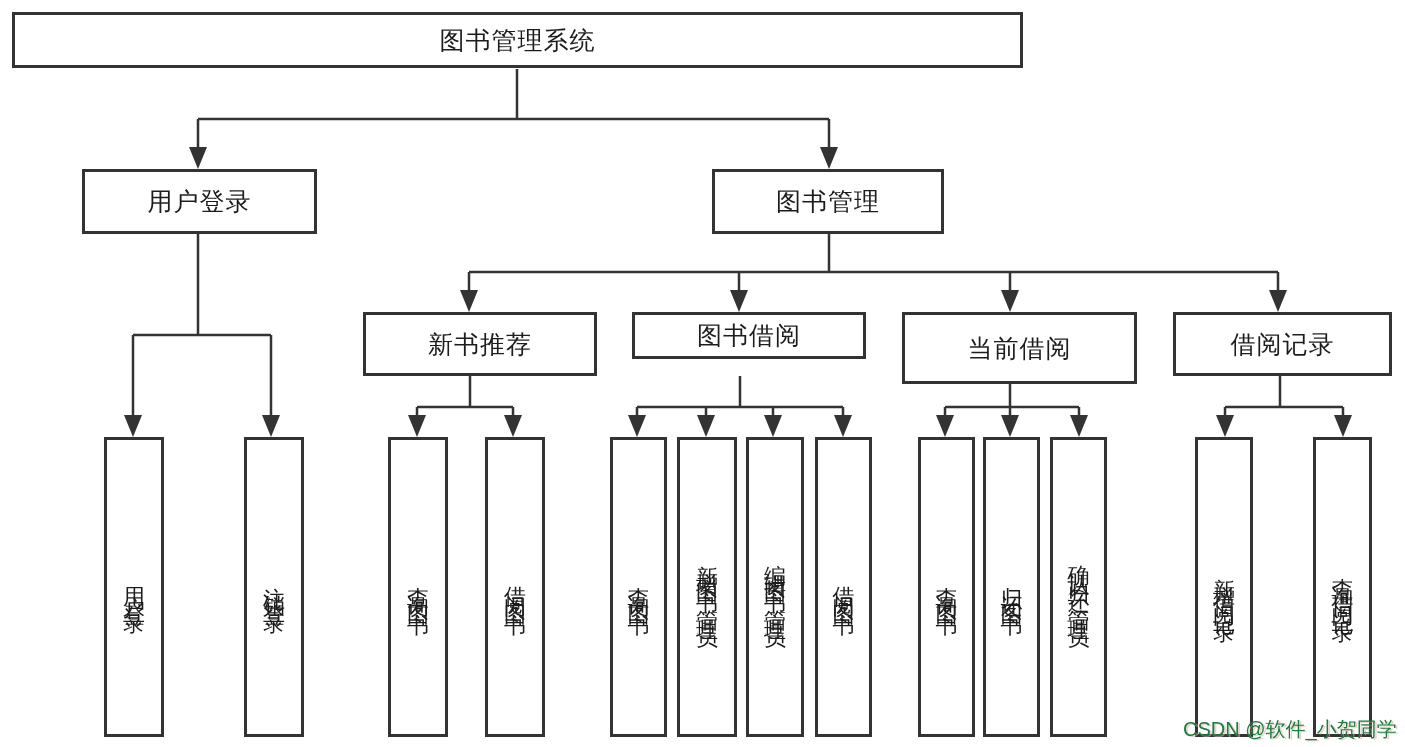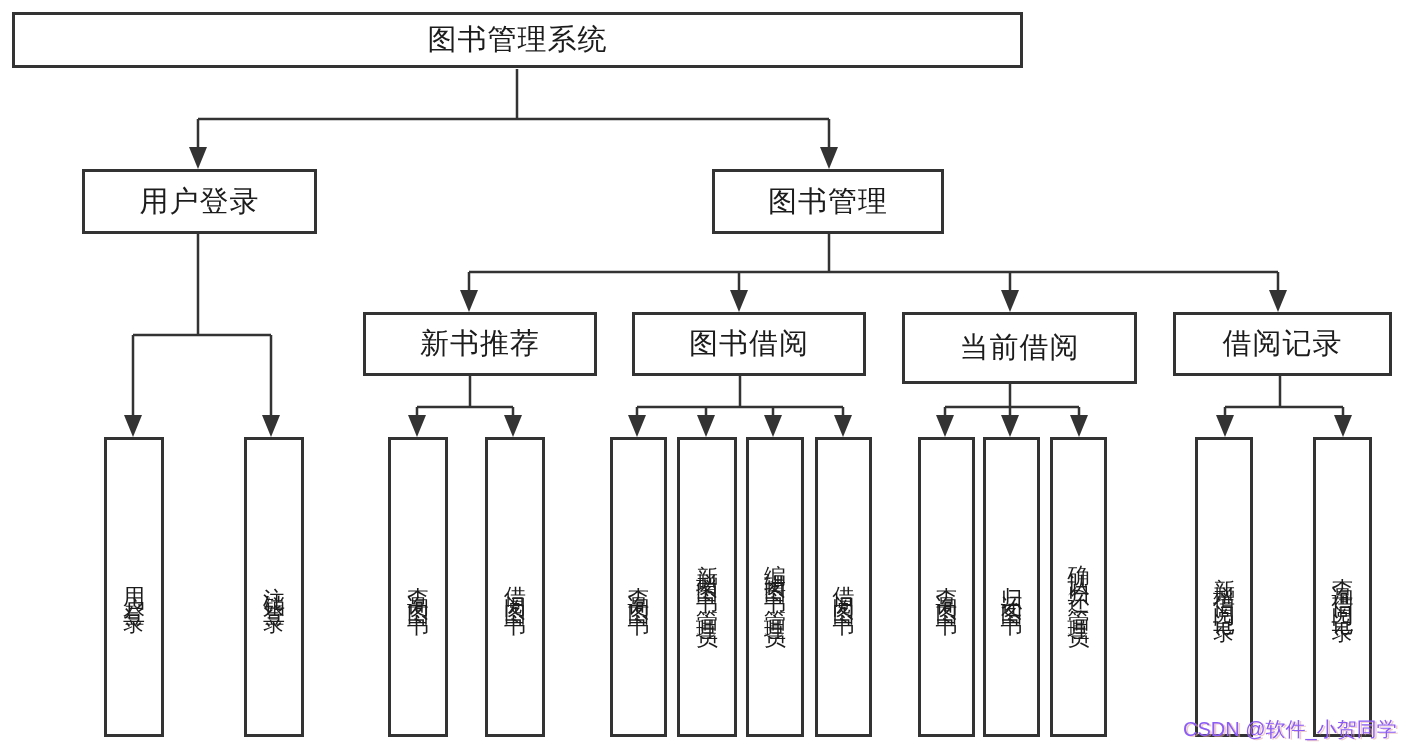--- a/index.html
+++ b/index.html
@@ -19,39 +19,39 @@
   }
   .node {
     position: absolute;
     box-sizing: border-box;
     border: 3px solid #333333;
     background: #ffffff;
     display: flex;
     align-items: center;
     justify-content: center;
     color: #1c1c1c;
-    font-size: 29px;
+    font-size: 25px;
     letter-spacing: 1px;
     white-space: nowrap;
   }
   .leaf {
     font-size: 22px;
   }
   .vtext {
     writing-mode: vertical-rl;
     letter-spacing: 9px;
     line-height: 1;
     color: #1c1c1c;
   }
   .watermark {
     position: absolute;
     left: 1183px;
     top: 716px;
     font-size: 20px;
-    color: #8b5cf6;
+    color: #15803d;
     text-shadow: 2px 1px 0 rgba(228, 164, 164, 0.55);
     white-space: nowrap;
     z-index: 5;
   }
 </style>
 </head>
 <body>
 
 <div class="canvas">
 
@@ -87,21 +87,21 @@
       <polygon points="1334,415 1352,415 1343,437"></polygon>
     </g>
   </svg>
 
   <div class="node" style="left:12px; top:12px; width:1011px; height:56px;">图书管理系统</div>
 
   <div class="node" style="left:82px; top:169px; width:235px; height:65px;">用户登录</div>
   <div class="node" style="left:363px; top:312px; width:234px; height:64px;">新书推荐</div>
 
   <div class="node" style="left:712px; top:169px; width:232px; height:65px;">图书管理</div>
-  <div class="node" style="left:632px; top:312px; width:234px; height:64px;">图书借阅</div>
+  <div class="node" style="left:632px; top:312px; width:234px; height:47px;">图书借阅</div>
   <div class="node" style="left:902px; top:312px; width:235px; height:72px;">当前借阅</div>
   <div class="node" style="left:1173px; top:312px; width:219px; height:64px;">借阅记录</div>
 
   <div class="node leaf" style="left:104px; top:437px; width:60px; height:300px;">
     <span class="vtext">用户登录</span>
   </div>
   <div class="node leaf" style="left:244px; top:437px; width:60px; height:300px;">
     <span class="vtext">注销登录</span>
   </div>
   <div class="node leaf" style="left:388px; top:437px; width:60px; height:300px;">

